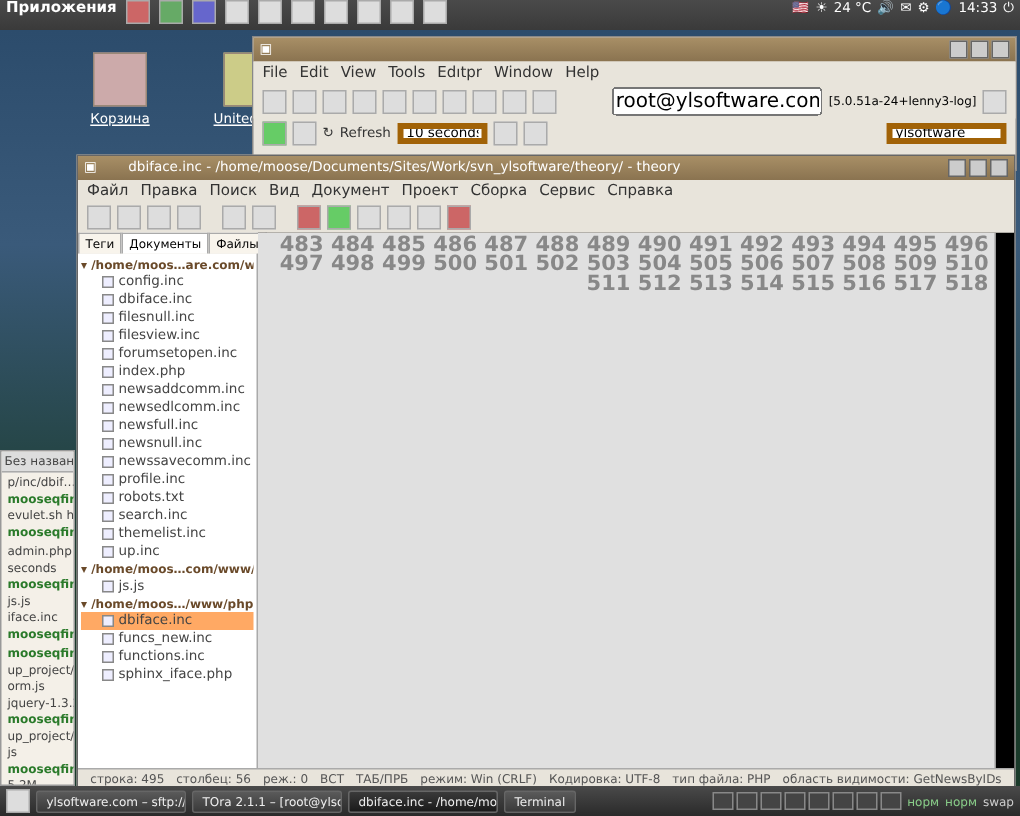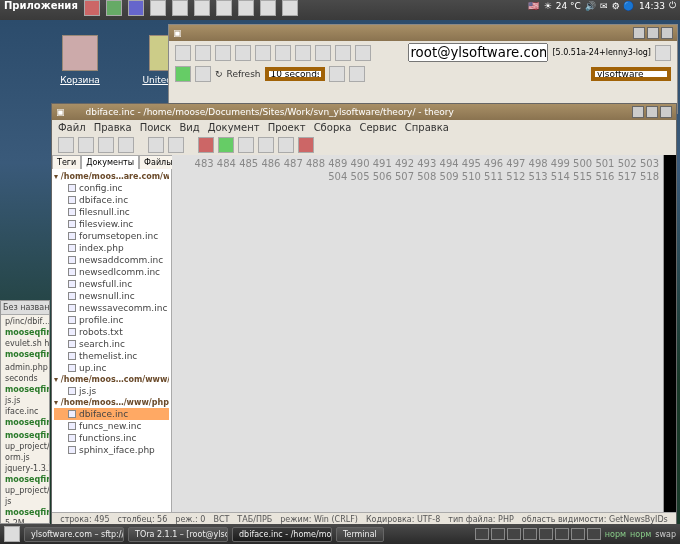--- a/index.html
+++ b/index.html
@@ -50,21 +50,21 @@
 .tree { flex: 1; overflow: auto; padding: 2px; color: #444; }
 .tree .folder { color: #6a4a2a; font-weight: bold; padding: 1px 0; font-size: 8px; white-space: nowrap; overflow: hidden; }
 .tree .file { padding: 1px 0 1px 14px; display: flex; align-items: center; gap: 3px; white-space: nowrap; }
 .tree .file.sel { background: #ffa964; }
 .tree .fico { width: 8px; height: 8px; border: 1px solid #888; background: #eef; flex-shrink: 0; }
 
 
 .codewrap { flex: 1; display: flex; flex-direction: column; background: #000; overflow: hidden; }
 .filetabs { display: flex; background: #e8e4db; height: 16px; overflow: hidden; flex-shrink: 0; }
 .filetabs span { padding: 1px 5px; border: 1px solid #aaa; border-bottom: none; background: #f4f0e8; font-size: 8px; color: #555; white-space: nowrap; }
-.code { flex: 1; display: flex; font-family: "DejaVu Sans Mono", monospace; font-size: 10px; overflow: hidden; }
+.code { flex: 1; display: flex; font-family: "DejaVu Sans Mono", monospace; font-size: 14px; overflow: hidden; font-weight: bold; }
 .gutter { background: #e0e0e0; color: #888; text-align: right; padding: 2px 4px; line-height: 13px; border-right: 1px solid #999; }
 .src { flex: 1; background: #000; color: #ccc; padding: 2px 6px; line-height: 13px; white-space: pre; overflow: auto; }
 .src .c { color: #888; } 
 .src .hl { background: #333; } 
 
 
 .statusbar { height: 14px; background: #e8e4db; border-top: 1px solid #aaa; display: flex; align-items: center; font-size: 8px; color: #555; gap: 8px; padding: 0 6px; justify-content: center; }
 
 
 .taskbar { position: absolute; bottom: 0; left: 0; right: 0; height: 20px; background: linear-gradient(#4a4a4a,#2a2a2a); display: flex; align-items: center; gap: 4px; padding: 0 4px; z-index: 100; }
@@ -135,20 +135,29 @@
 
 <div class="dbwin">
   <div class="titlebar">
     <span>▣</span>
     <div class="wc">
         <span></span>
         <span></span>
         <span></span>
       </div>
   </div>
+  <div class="menubar" id="db-menu">
+      <span>File</span>
+      <span>Edit</span>
+      <span>View</span>
+      <span>Tools</span>
+      <span>Edıtрr</span>
+      <span>Window</span>
+      <span>Help</span>
+    </div>
   <div class="toolbar">
     <span class="tb-btn"></span>
     <span class="tb-btn"></span>
     <span class="tb-btn"></span>
     <span class="tb-btn"></span>
     <span class="tb-btn"></span>
     <span class="tb-btn"></span>
     <span class="tb-btn"></span>
     <span class="tb-btn"></span>
     <span class="tb-btn"></span>

